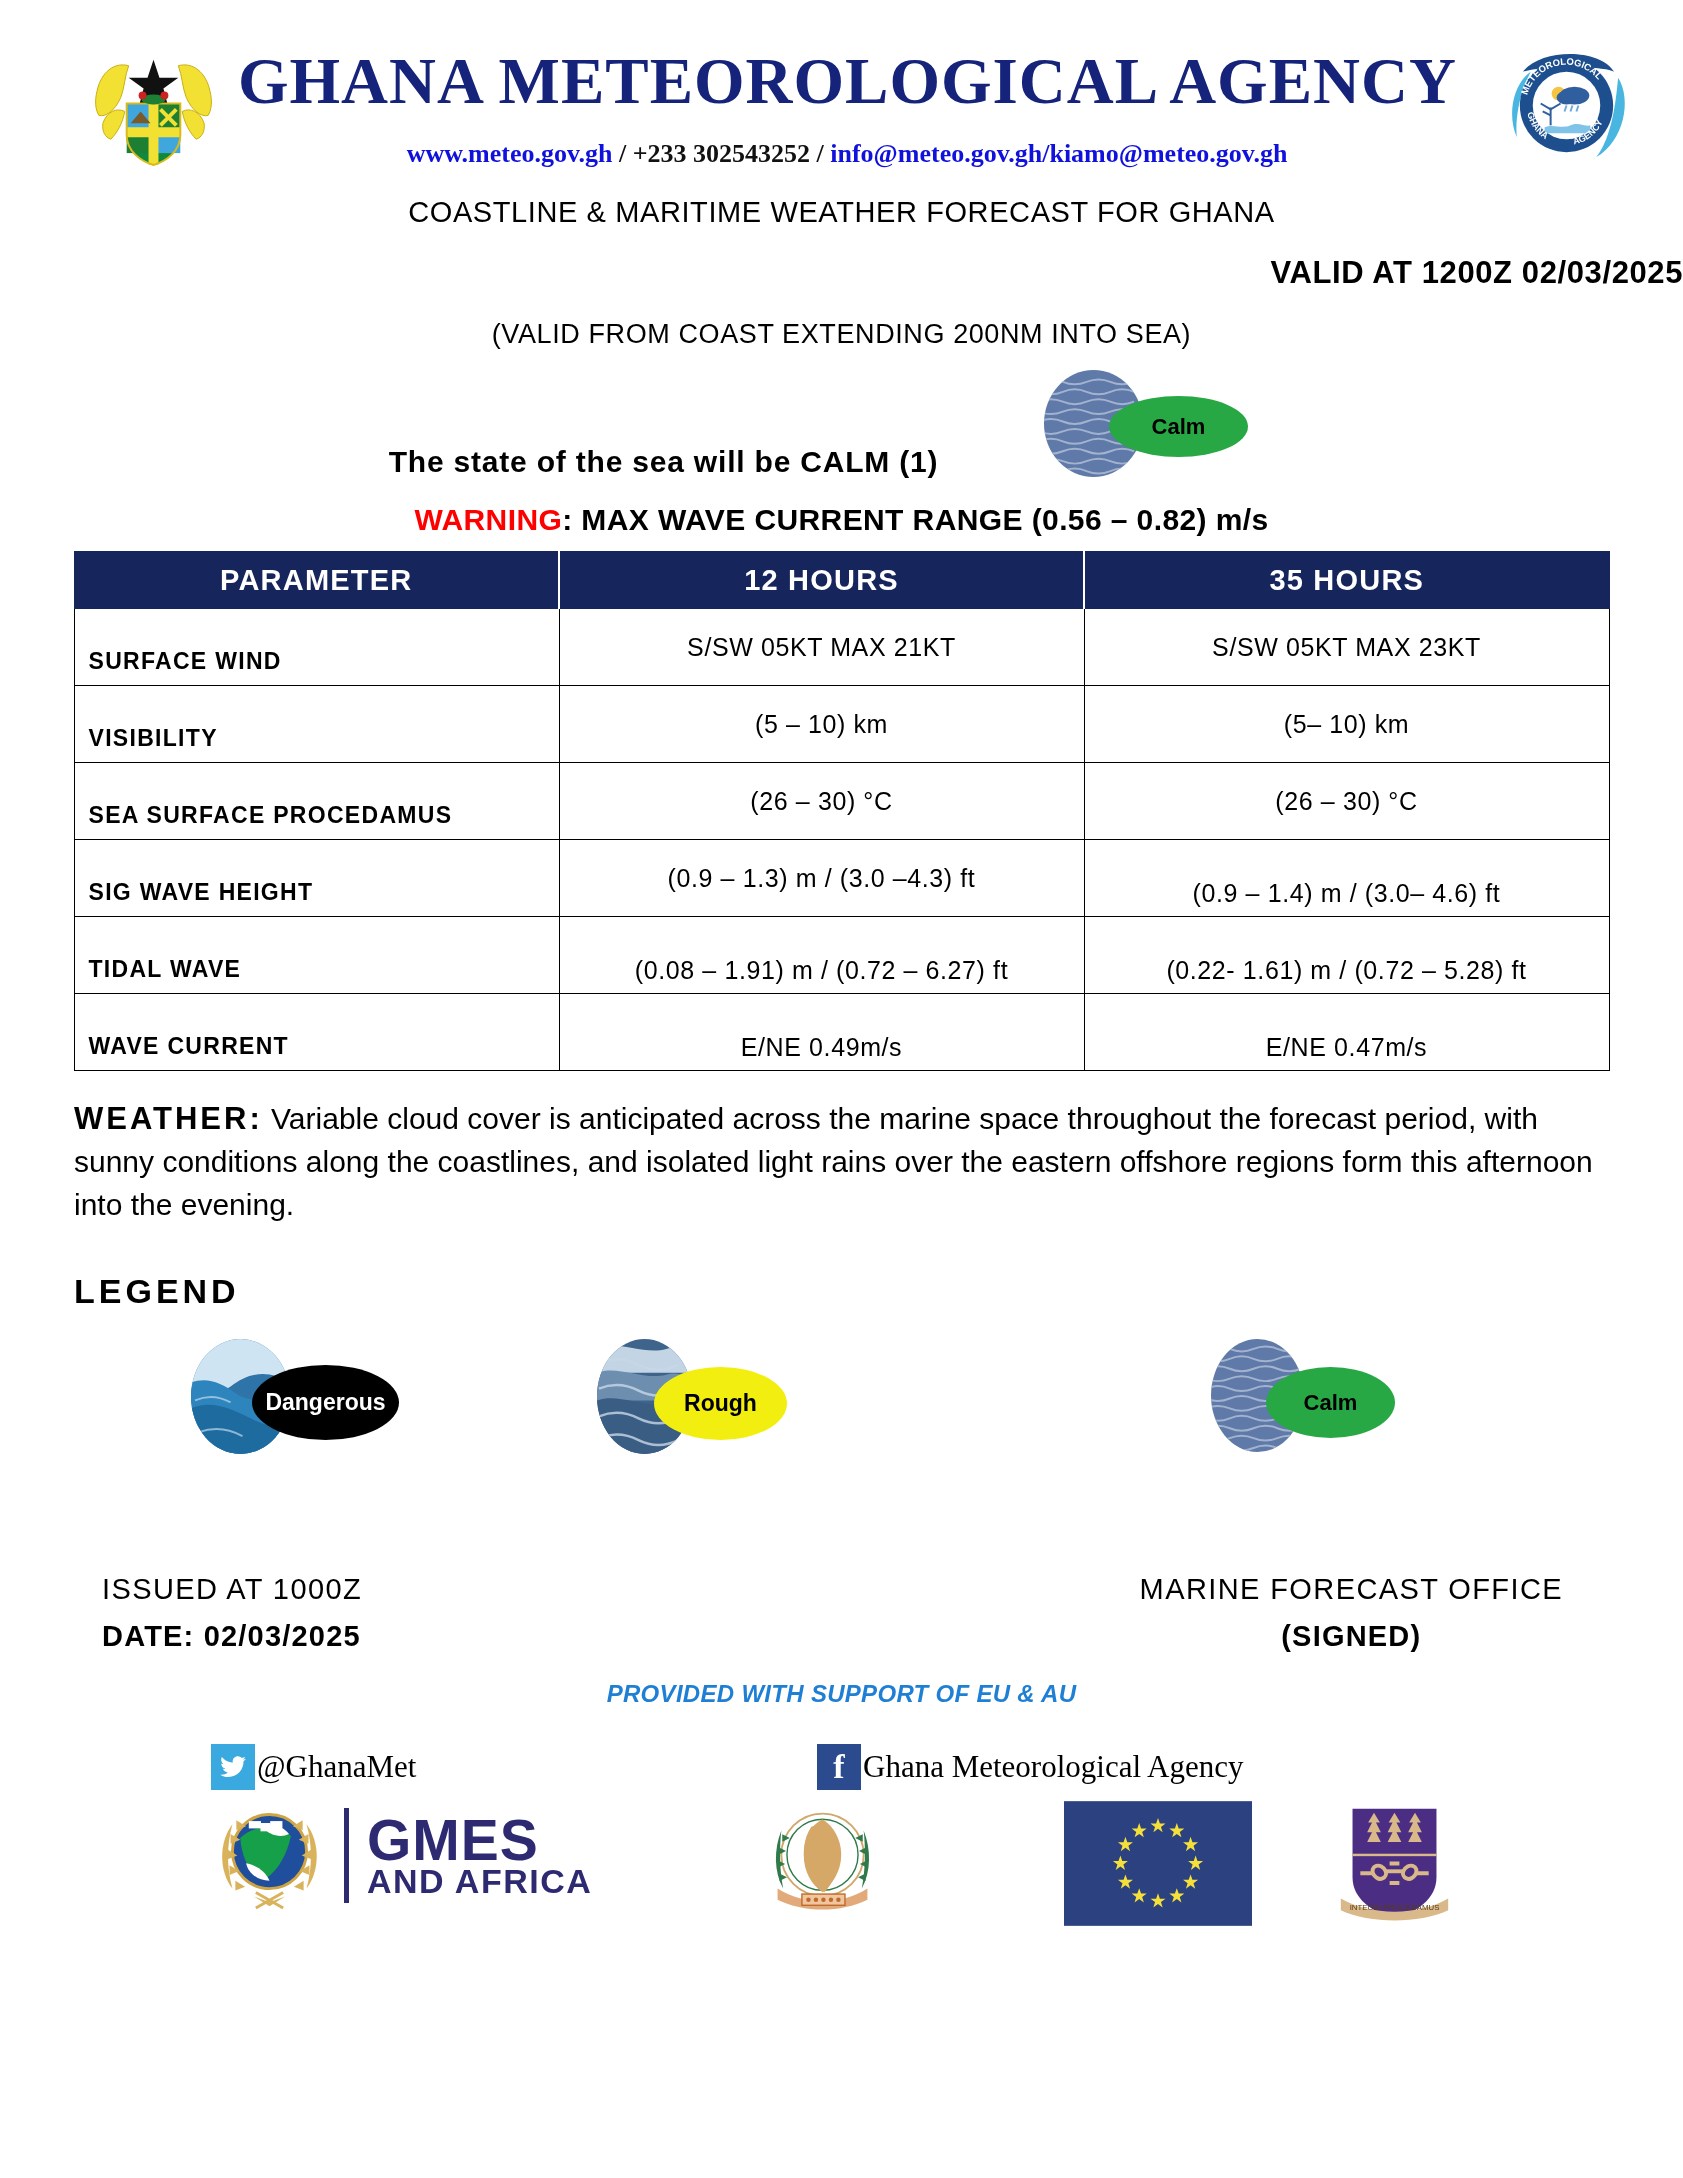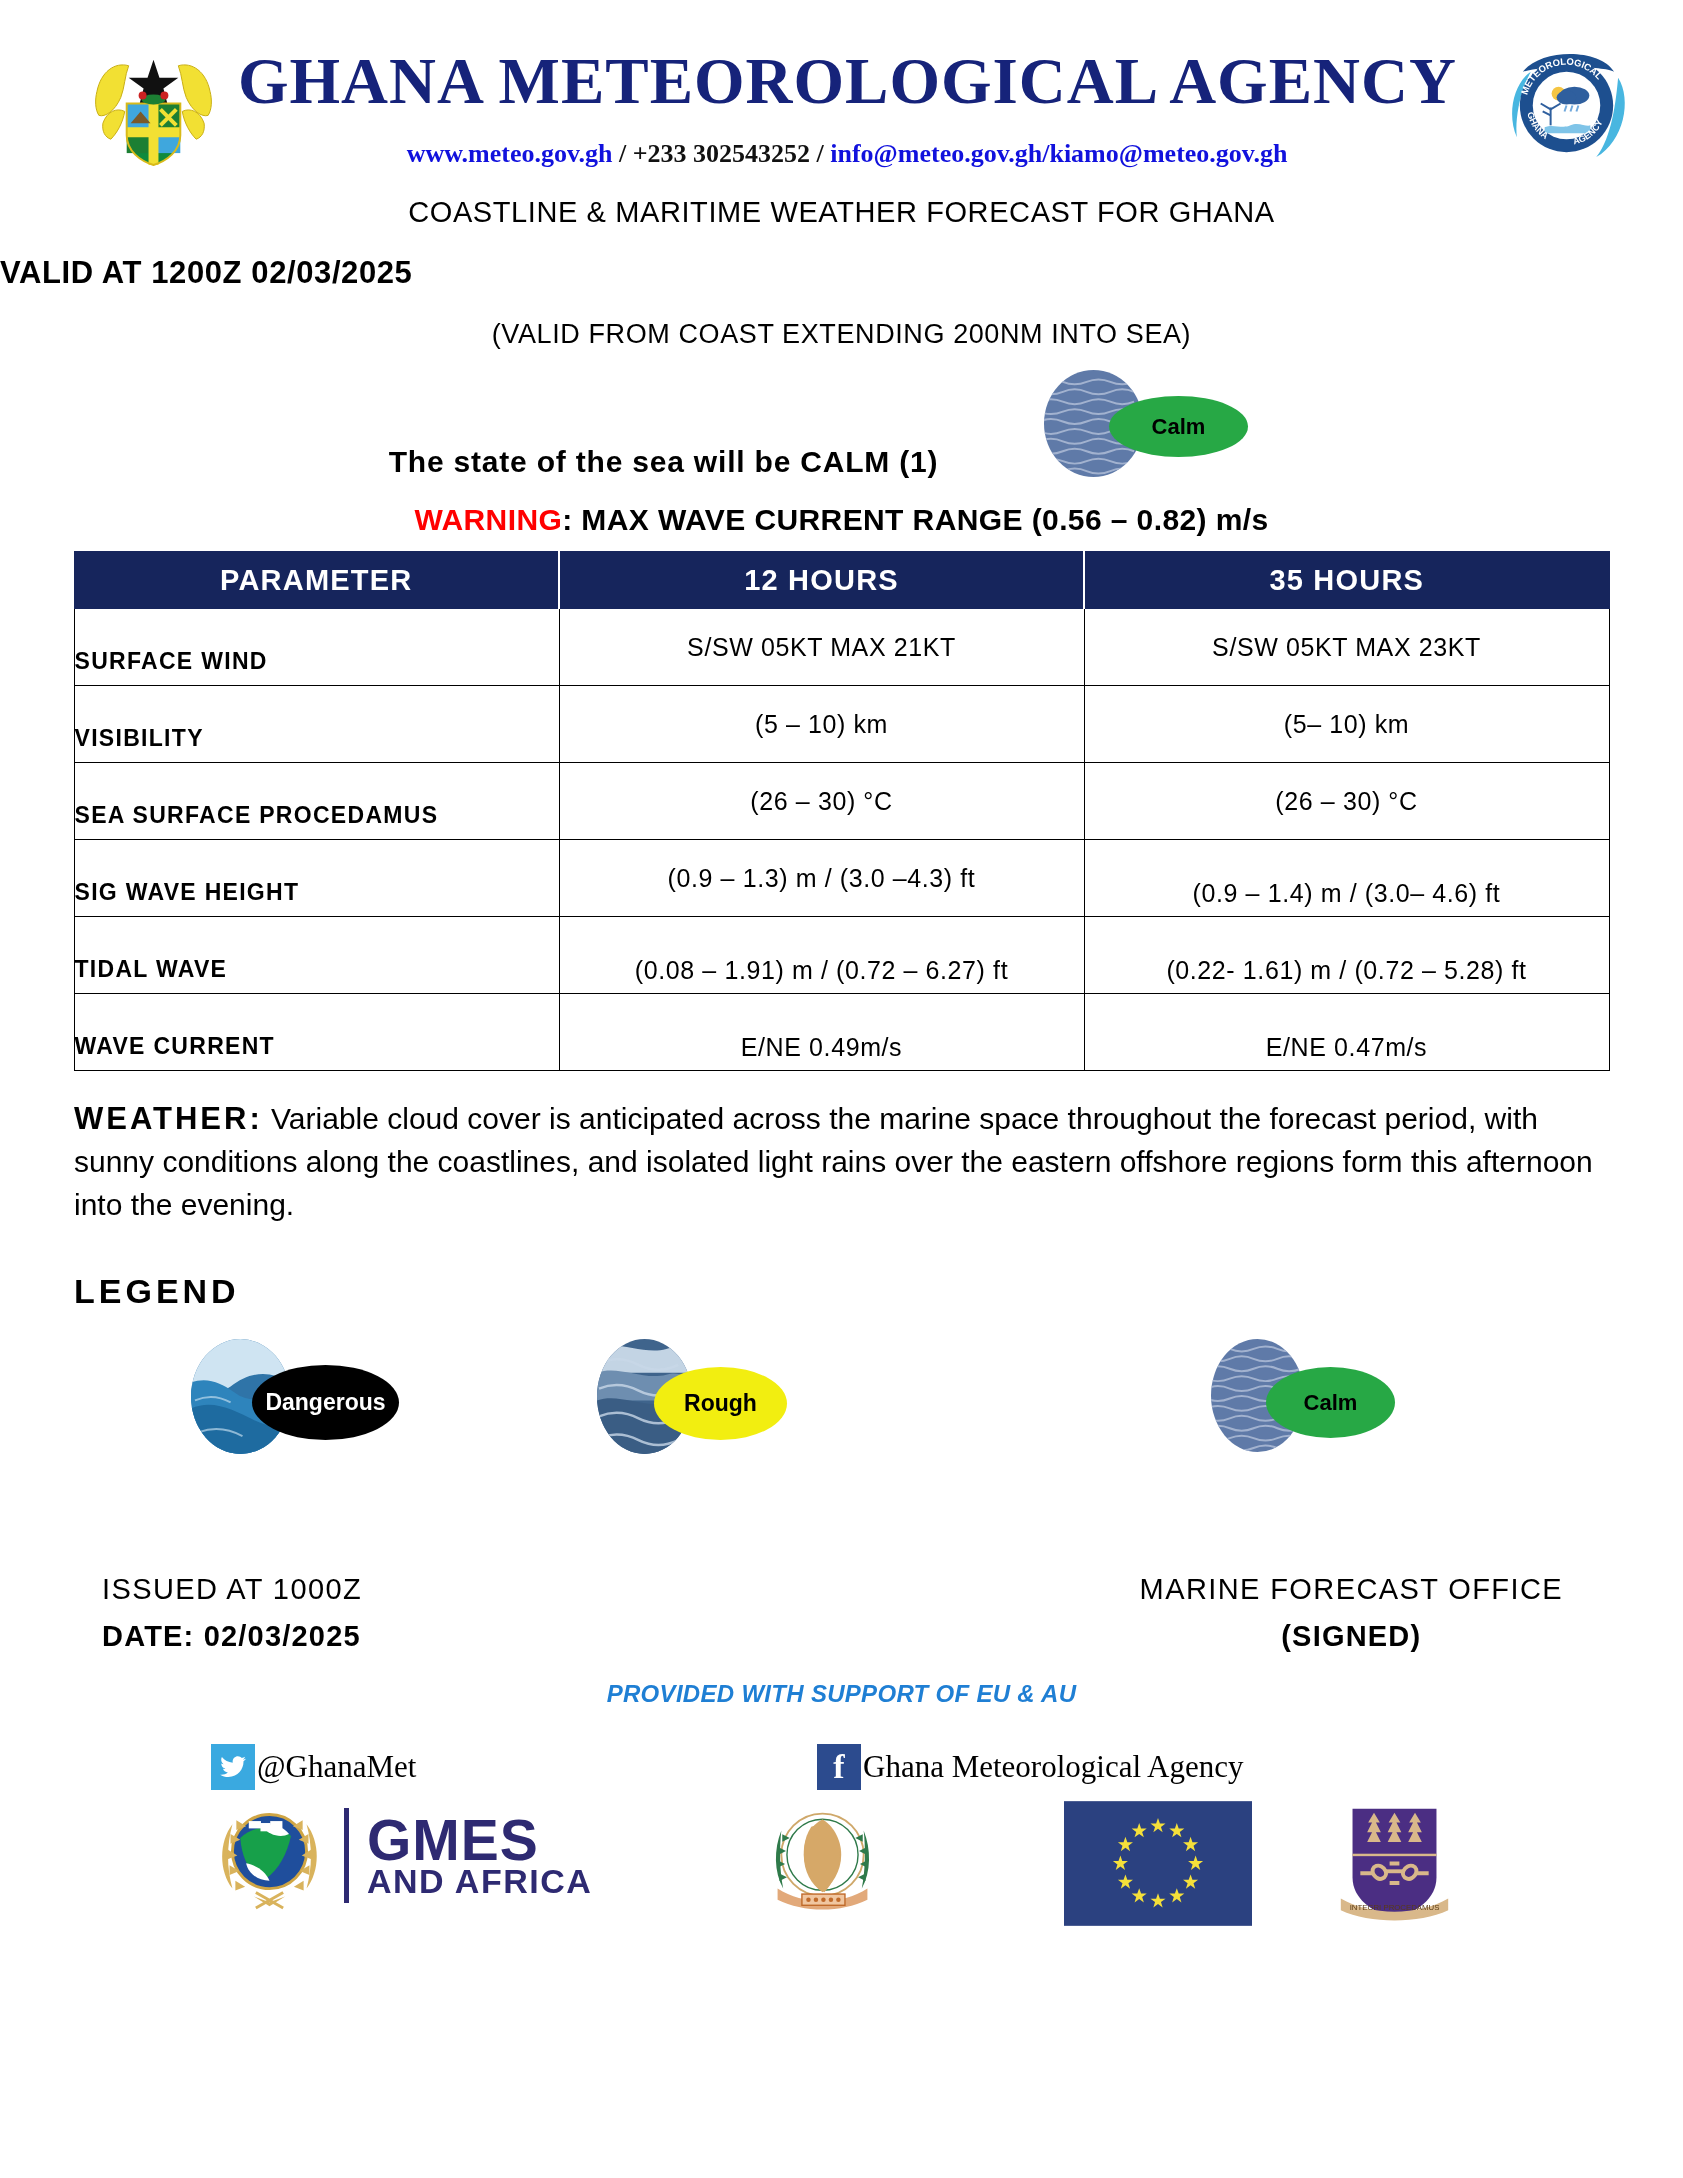--- a/index.html
+++ b/index.html
@@ -73,21 +73,21 @@
 
   
   .doc-sub {
     text-align: center;
     font-size: 29px;
     letter-spacing: 0.6px;
     margin-top: 8px;
     font-family: "Liberation Sans", sans-serif;
   }
   .doc-valid {
-    text-align: left;
+    text-align: right;
     font-size: 31px;
     font-weight: bold;
     letter-spacing: 0.6px;
     margin-top: 26px;
   }
   .doc-range {
     text-align: center;
     font-size: 27px;
     letter-spacing: 0.6px;
     margin-top: 28px;
@@ -171,21 +171,21 @@
   .fc-table th.sep-l { border-left: 2px solid #ffffff; }
   .fc-table td {
     border: 1px solid #000000;
     height: 65px;
     vertical-align: middle;
     font-size: 25px;
   }
   .fc-table td.param {
     font-weight: bold;
     letter-spacing: 1.3px;
-    padding-left: 0;
+    padding-left: 14px;
     font-size: 23px;
     vertical-align: bottom;
     padding-bottom: 10px;
   }
   .fc-table td.val {
     text-align: center;
     letter-spacing: 0.6px;
   }
   .fc-table td.val.lower { vertical-align: bottom; padding-bottom: 8px; }
   .col-param { width: 485px; }

